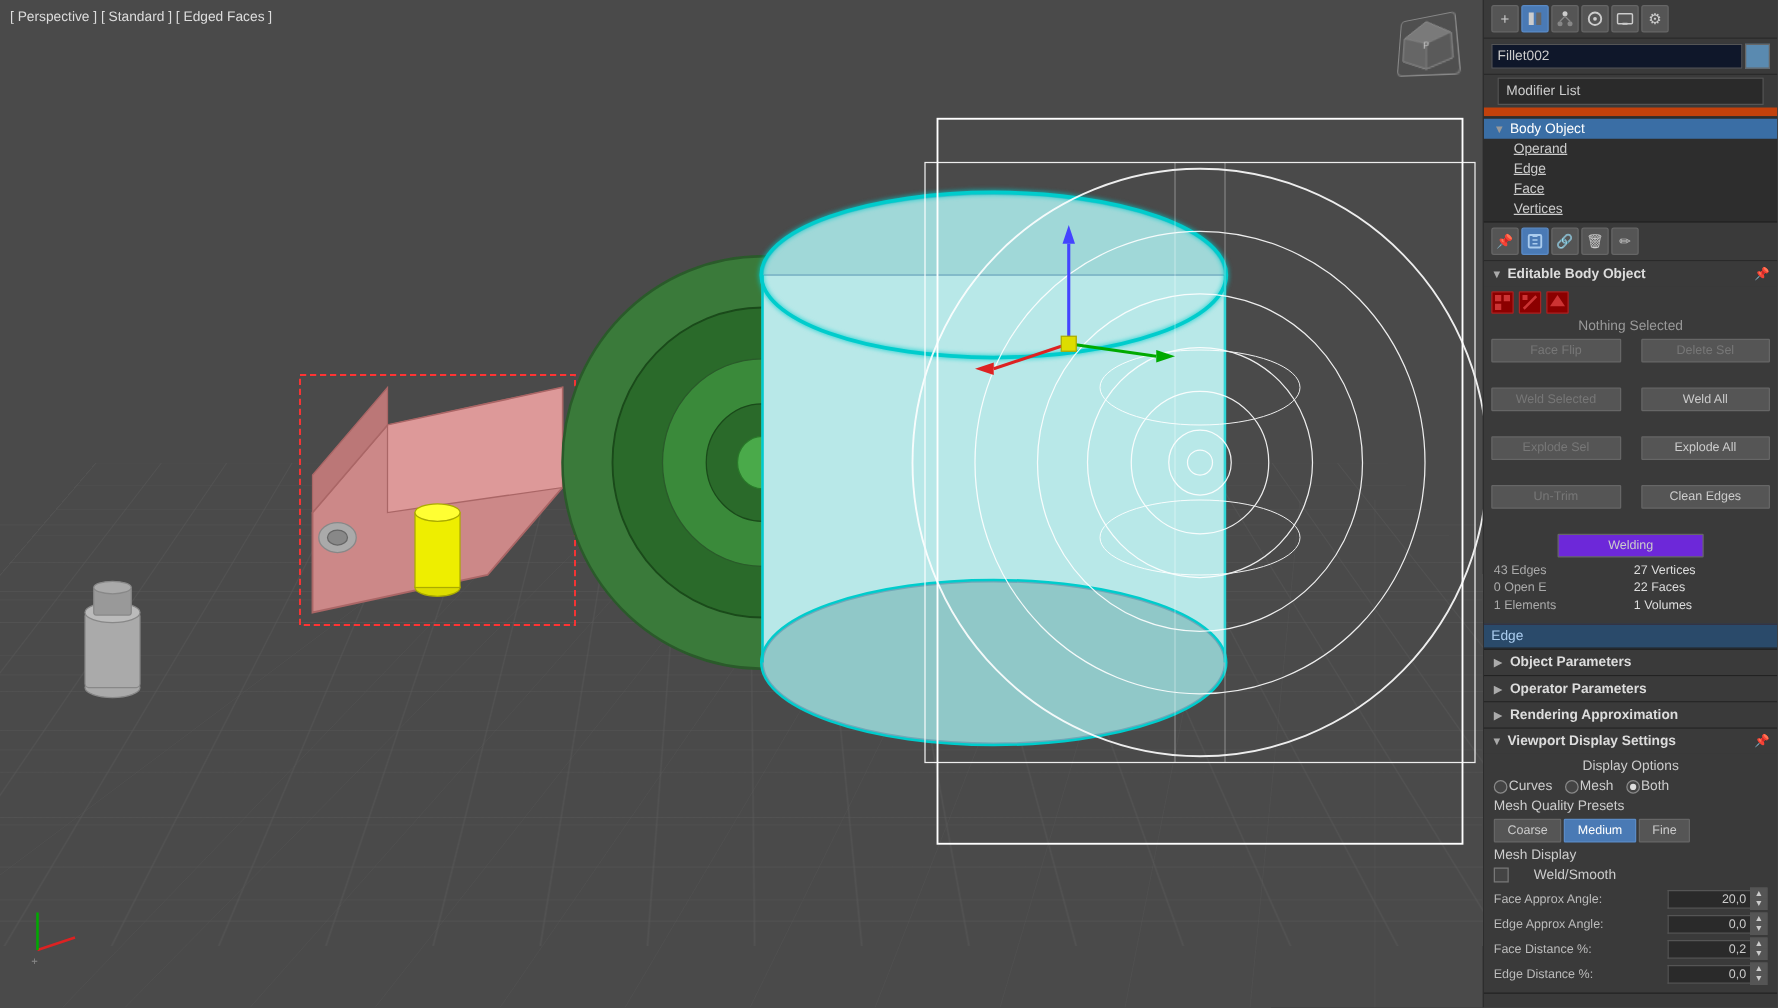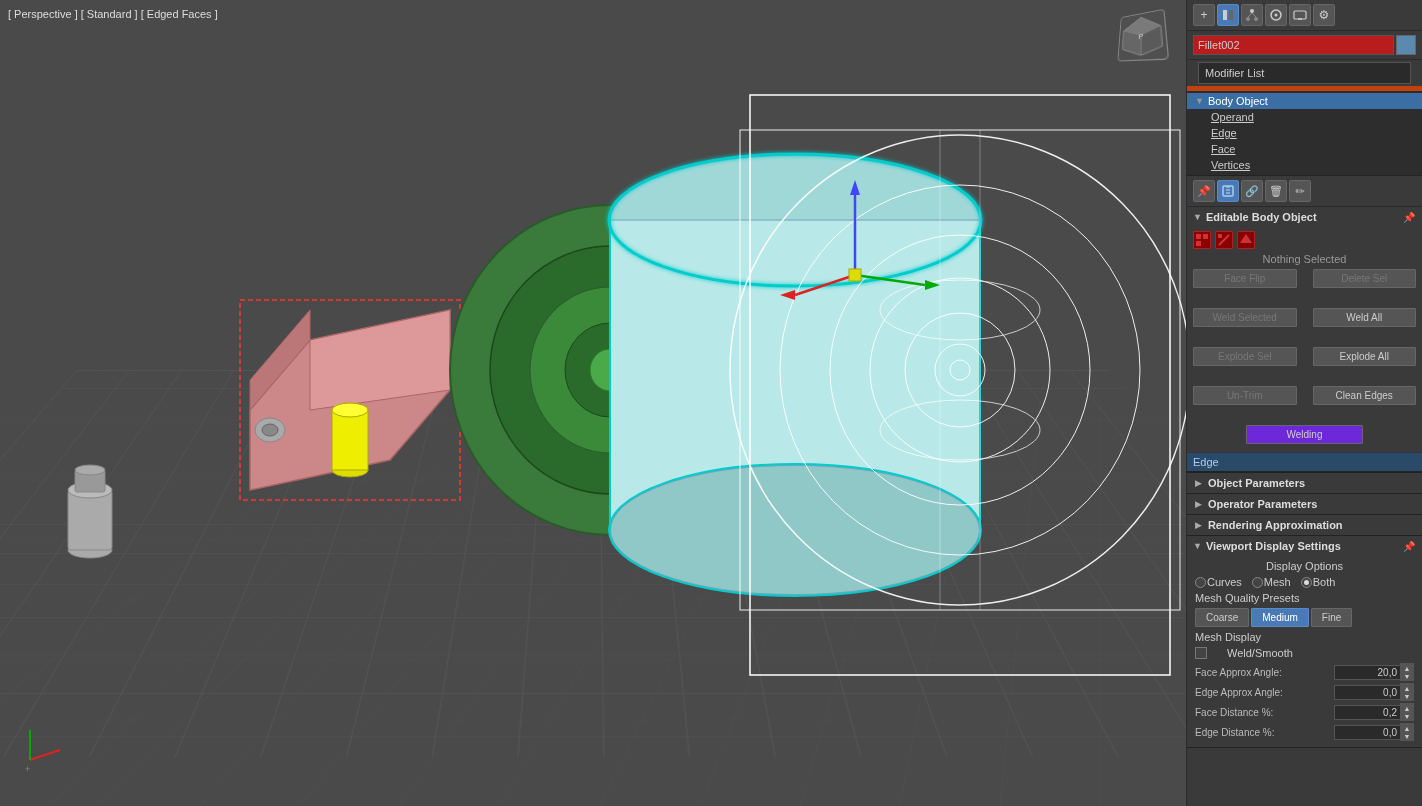--- a/index.html
+++ b/index.html
@@ -72,21 +72,21 @@
 
     
     .obj-name-row {
       display: flex; align-items: center;
       padding: 4px 6px;
       border-bottom: 1px solid #2a2a2a;
       gap: 2px;
     }
     .obj-name-input {
       flex: 1;
-      background: #b91c1c;
+      background: #0f172a;
       border: 1px solid #555;
       color: #cccccc;
       padding: 2px 4px;
       font-size: 11px;
       height: 20px;
     }
     .obj-color-btn {
       width: 20px; height: 20px;
       background: #5a8ab0;
       border: 1px solid #666;
@@ -100,21 +100,21 @@
       padding: 2px 4px;
       font-size: 11px;
       height: 22px;
       appearance: none;
       -webkit-appearance: none;
       cursor: pointer;
       padding-left: 6px;
     }
     .modifier-list-row {
       padding: 2px 11px;
-      border-bottom: 5px solid #c2410c;
+      border-bottom: 7px solid #c2410c;
     }
 
     
     .modifier-tree {
       background: #2d2d2d;
       border-bottom: 1px solid #222;
       padding: 2px 0;
     }
     .tree-item {
       padding: 2px 8px;
@@ -571,20 +571,40 @@
 
         <div class="btn-grid">
           <button class="panel-btn disabled">Un-Trim</button>
           <button class="panel-btn">Clean Edges</button>
         </div>
 
         <div class="weld-btn-row">
           <button class="weld-center-btn">Welding</button>
         </div>
 
+        <div class="stats-grid">
+          <div class="stat-item">
+            <span class="stat-label">43 Edges</span>
+          </div>
+          <div class="stat-item">
+            <span class="stat-value">27 Vertices</span>
+          </div>
+          <div class="stat-item">
+            <span class="stat-label">0 Open E</span>
+          </div>
+          <div class="stat-item">
+            <span class="stat-value">22 Faces</span>
+          </div>
+          <div class="stat-item">
+            <span class="stat-label">1 Elements</span>
+          </div>
+          <div class="stat-item">
+            <span class="stat-value">1 Volumes</span>
+          </div>
+        </div>
       </div>
 
       <div class="edge-section-header">Edge</div>
     </div>
 
     <div class="collapsed-section">
       <span class="arrow">▶</span>
       <span class="title">Object Parameters</span>
     </div>
 

